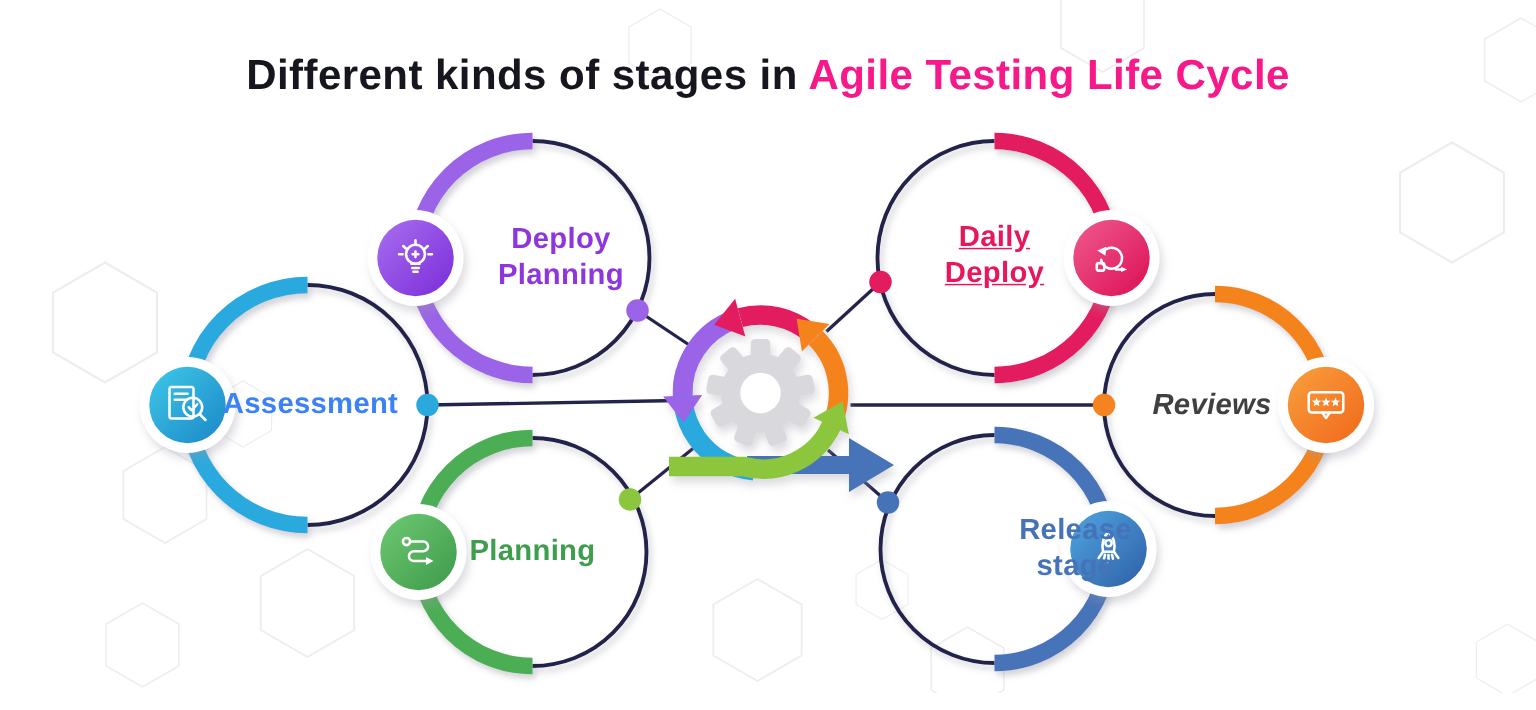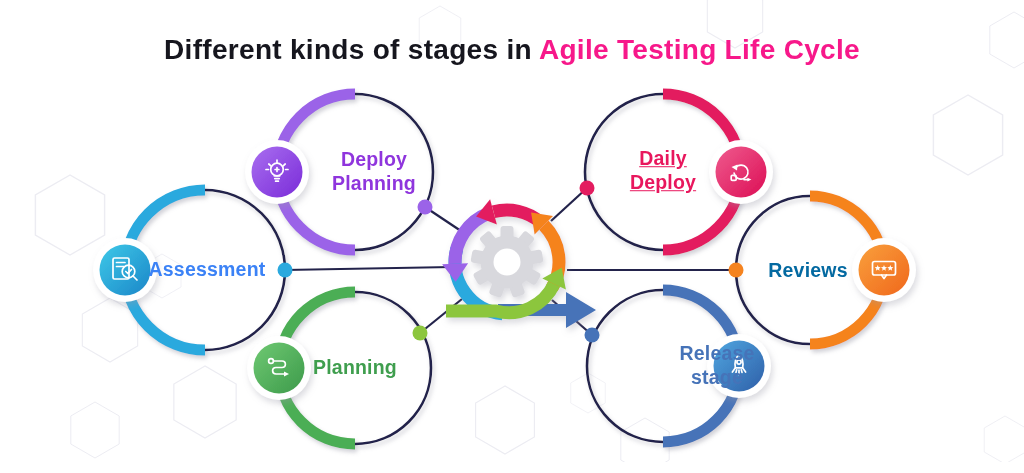--- a/index.html
+++ b/index.html
@@ -224,18 +224,18 @@
       <span>Planning</span>
   </div>
   <div class="label" style="left: 663px; top: 171px; color: rgb(232, 23, 93); text-decoration: underline;">
     <span>Daily</span>
       <span>Deploy</span>
   </div>
   <div class="label" style="left: 669px; top: 366px; color: rgb(70, 115, 184); margin-left: 48px;">
     <span>Release</span>
       <span>stage</span>
   </div>
-  <div class="label" style="left: 808px; top: 271px; color: #0369a1;">
+  <div class="label" style="left: 808px; top: 271px; color: #404040; font-style: italic;">
     <span>Reviews</span>
       <span></span>
   </div>
 
 </div>
 
 </body></html>

